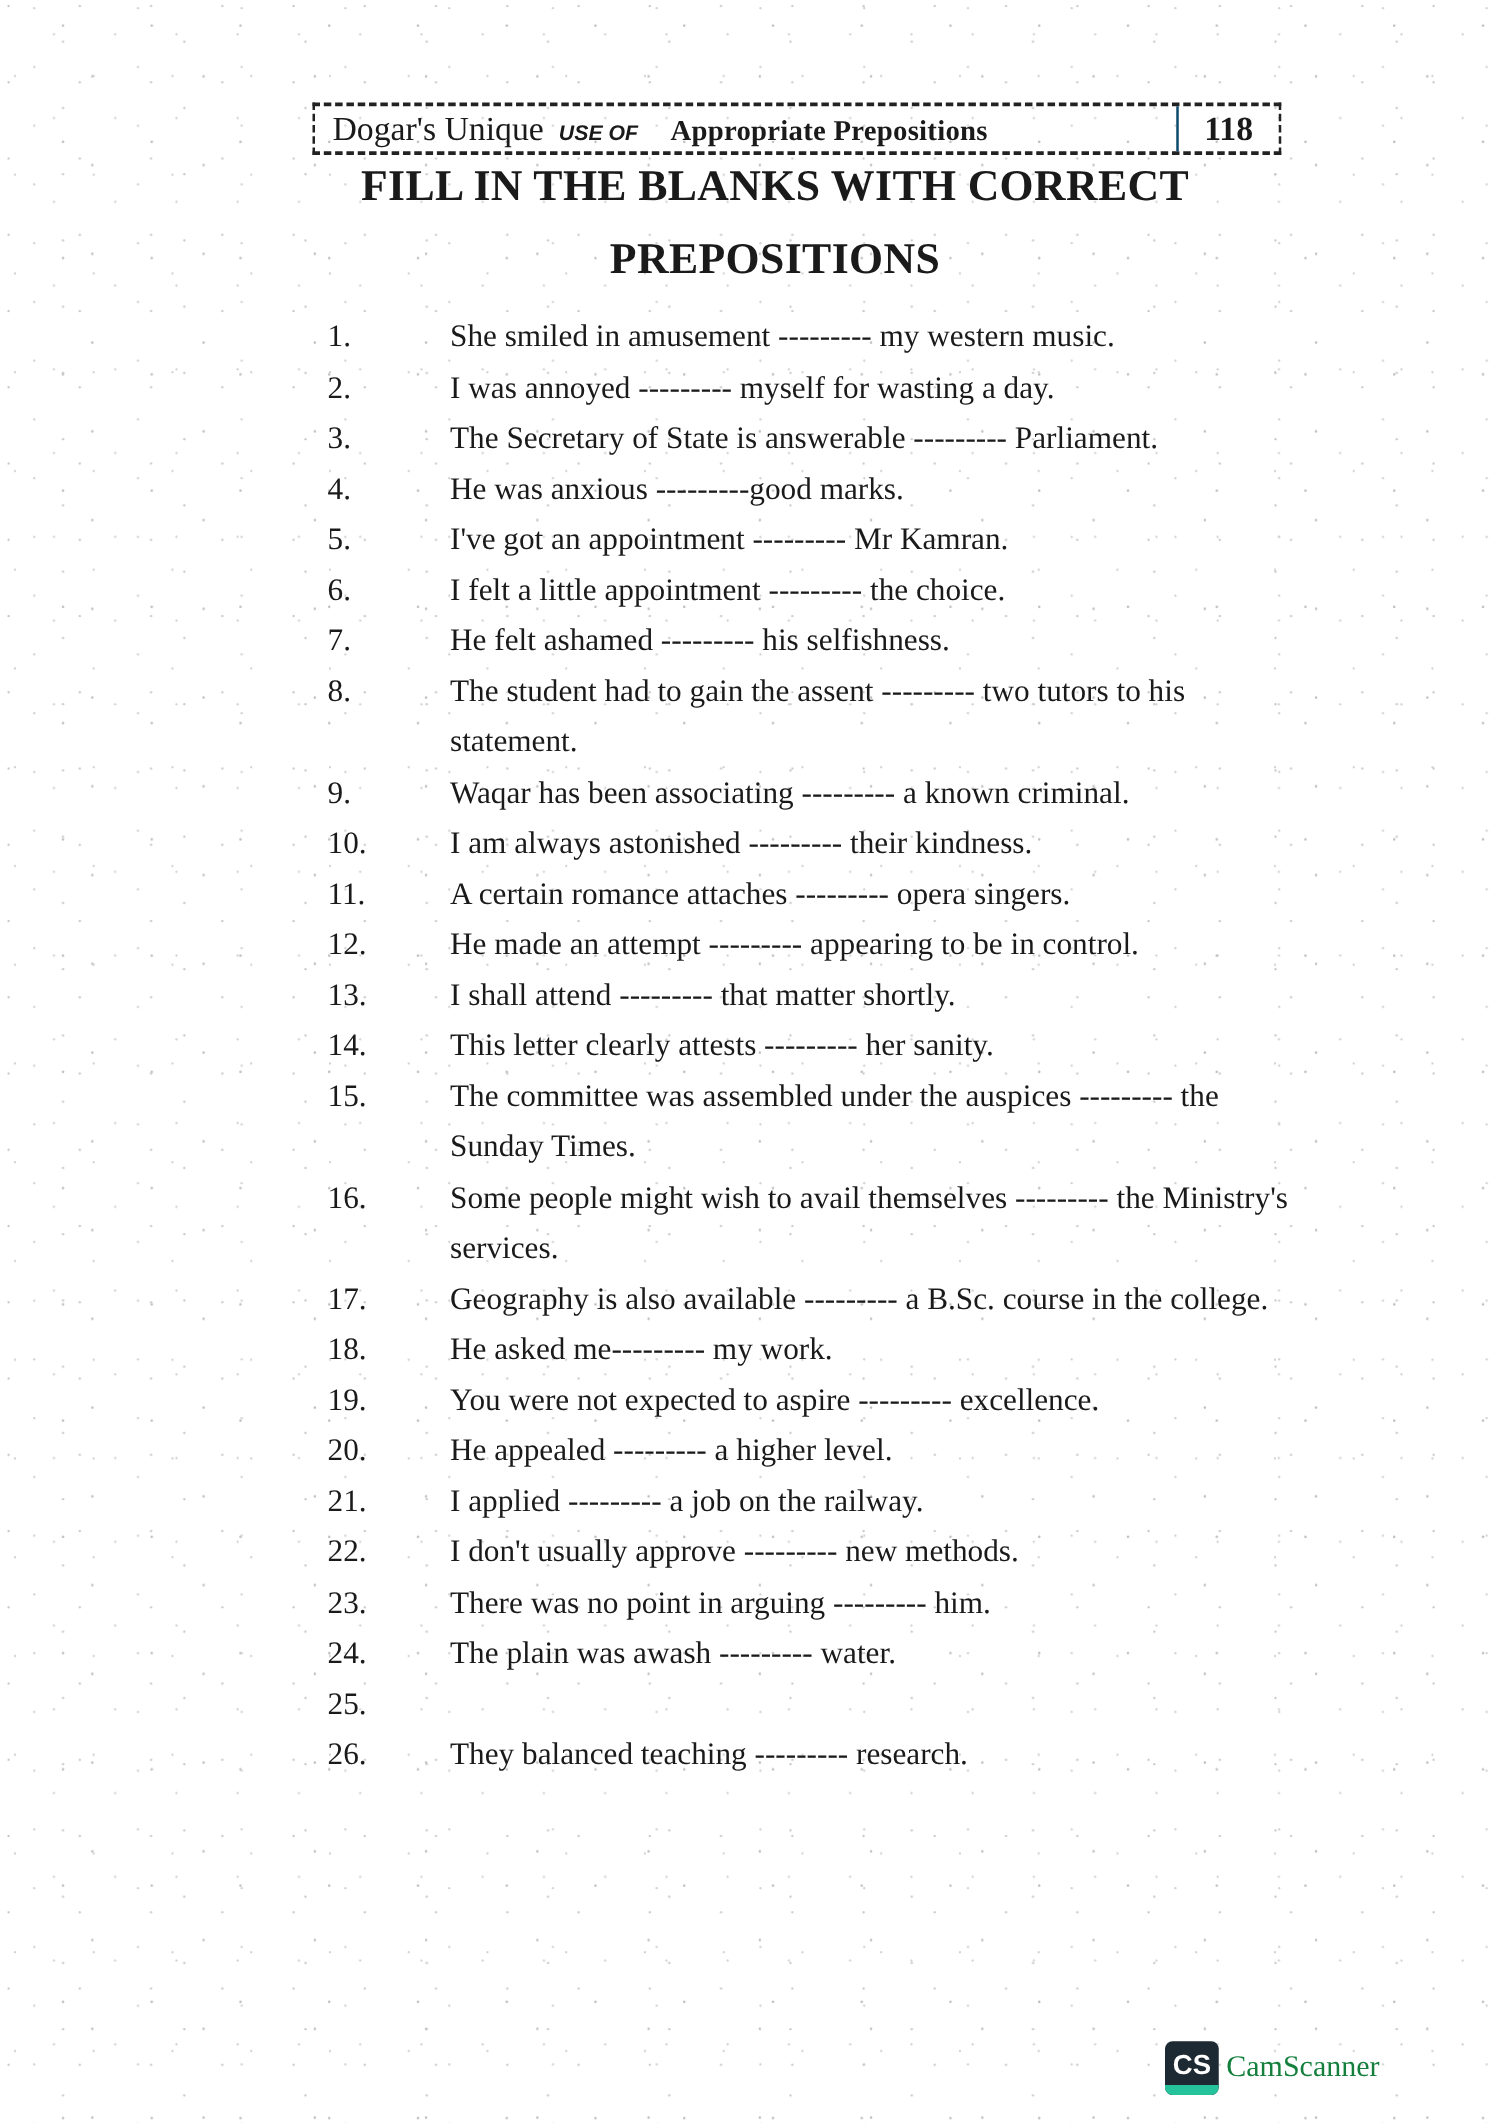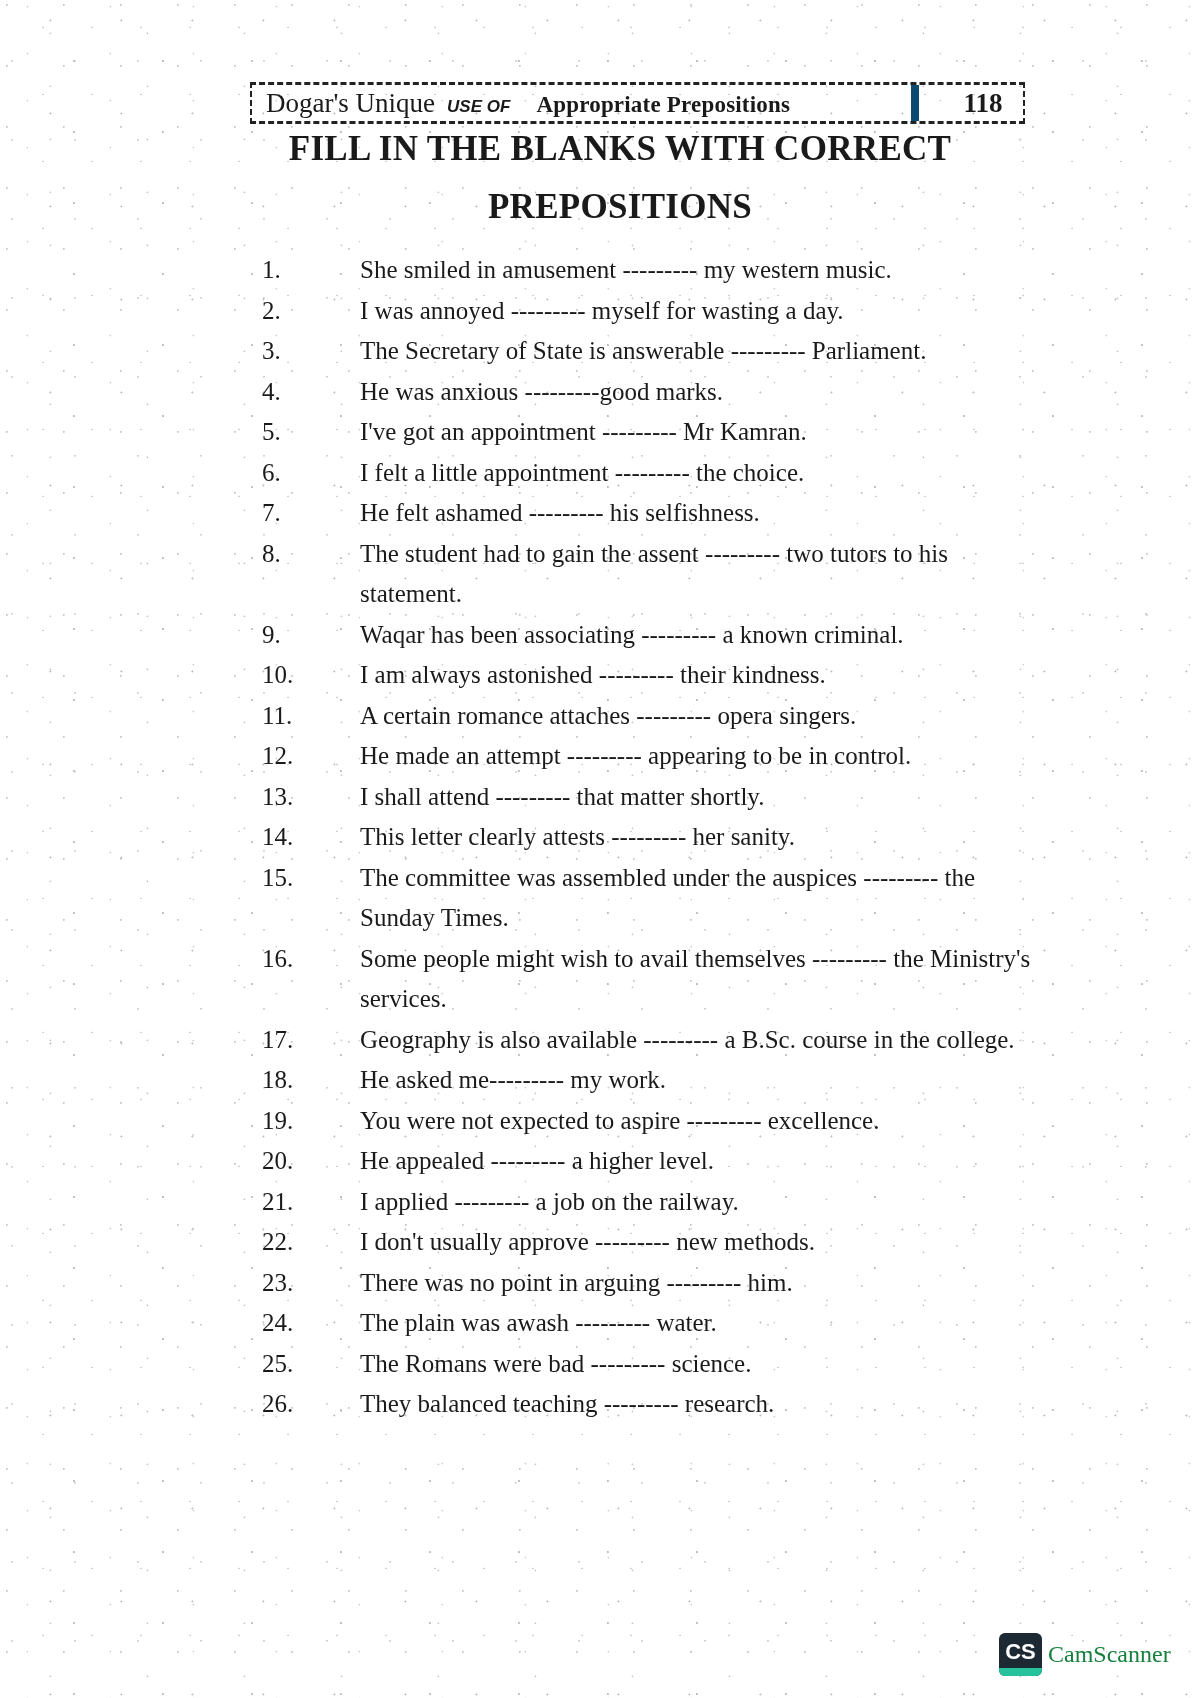--- a/index.html
+++ b/index.html
@@ -23,32 +23,32 @@
       position: absolute; left: 250px; top: 58px; width: 775px; height: 42px;
       border-top: 3px dashed #222; border-bottom: 3px dashed #222;
       border-left: 2px dashed #222; border-right: 2px dashed #222;
       display: flex; align-items: center; box-sizing: border-box; margin-top: 24px;
     }
     .header-left { flex: 1; display: flex; align-items: baseline; gap: 12px; padding-left: 14px; }
     .book-name { font-family: "Liberation Serif", serif; font-size: 27px; }
     .use-of { font-family: "Liberation Sans", sans-serif; font-size: 17px; font-weight: bold; font-style: italic; }
     .topic { font-family: Liberation Serif, serif; font-size: 23px; font-weight: 900; margin-left: 14px; letter-spacing: 0.2px; }
     .page-num {
-      width: 80px; height: 100%; border-left: 8px solid #0c4a6e; display: flex; align-items: center; justify-content: center;
-      font-family: "Liberation Serif", serif; font-size: 27px; font-weight: bold; padding-left: 24px;
+      width: 80px; height: 100%; border-left: 2px solid #0c4a6e; display: flex; align-items: center; justify-content: center;
+      font-family: "Liberation Serif", serif; font-size: 27px; font-weight: bold;
     }
     .title {
       position: absolute; left: 250px; top: 120px; width: 740px; text-align: center;
       font-family: "Liberation Serif", serif; font-weight: bold; font-size: 35px; line-height: 58px; letter-spacing: 0.3px;
     }
     .list { position: absolute; left: 262px; top: 250px; width: 780px; }
     .item { display: flex; font-family: "Liberation Serif", serif; font-size: 25px; line-height: 40.5px; }
     .num { width: 98px; flex: none; }
     .text { flex: 1; }
-    .cs-badge { position: absolute; left: 999px; top: 1633px; display: flex; align-items: center; gap: 6px; }
+    .cs-badge { position: absolute; left: 932px; top: 1633px; display: flex; align-items: center; gap: 6px; }
     .cs-logo {
       width: 43px; height: 43px; border-radius: 6px; background: #1e2a33; color: #fff;
       font-family: "Liberation Sans", sans-serif; font-weight: bold; font-size: 22px;
       display: flex; align-items: center; justify-content: center; position: relative; overflow: hidden; box-sizing: border-box; padding-bottom: 6px;
     }
     .cs-logo::after { content: ""; position: absolute; left: 0; right: 0; bottom: 0; height: 8px; background: #26c29b; }
     .cs-label { font-family: "Liberation Serif", serif; font-size: 24px; color: #15803d; }
   </style>
 </head>
 <body>
@@ -161,21 +161,20 @@
   <div class="item">
       <span class="num">23.</span>
       <span class="text">There was no point in arguing --------- him.</span>
     </div>
   <div class="item">
       <span class="num">24.</span>
       <span class="text">The plain was awash --------- water.</span>
     </div>
   <div class="item">
       <span class="num">25.</span>
-      <span class="text">The Romans were bad --------- science.</span>
     </div>
   <div class="item">
       <span class="num">26.</span>
       <span class="text">They balanced teaching --------- research.</span>
     </div>
 </div>
 
 <div class="cs-badge">
   <div class="cs-logo">CS</div>
   <span class="cs-label">CamScanner</span>

